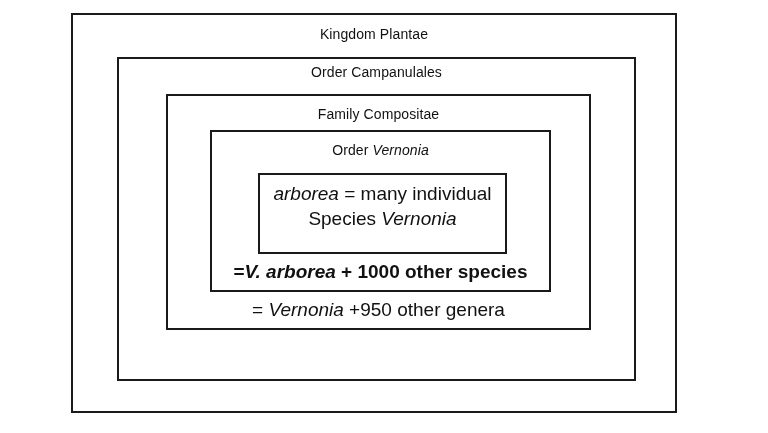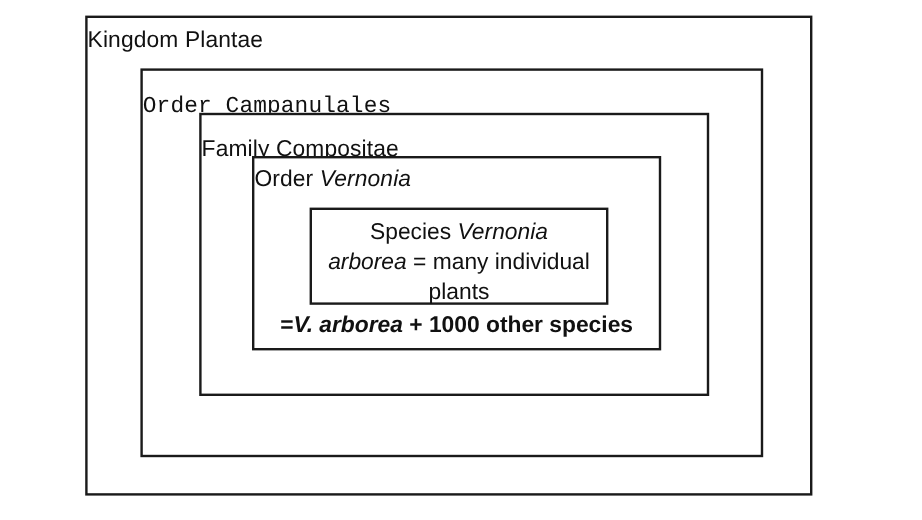--- a/index.html
+++ b/index.html
@@ -60,29 +60,30 @@
   }
   .box-species {
     left: 46px;     
     top: 41px;      
     width: 249px;   
     height: 81px;   
   }
 
   
   .rank-label {
-    font-size: 19px;
+    text-align: center;
+    font-size: 14px;
     line-height: 26px;
     letter-spacing: 0.1px;
     padding-top: 6px;
     white-space: nowrap;
   }
   .rank-label.kingdom { padding-top: 6px; }
-  .rank-label.order   { padding-top: 16px; font-family: Liberation Mono, monospace; }
-  .rank-label.family  { padding-top: 16px; }
+  .rank-label.order   { padding-top: 0; }
+  .rank-label.family  { padding-top: 5px; }
   .rank-label.genus   { padding-top: 5px; }
 
   .species-text {
     text-align: center;
     font-size: 19px;
     line-height: 25px;
     padding: 6px 4px 0 4px;
   }
 
   
@@ -113,28 +114,28 @@
       <div class="rank-label order">Order Campanulales</div>
 
       <div class="box box-family">
         <div class="rank-label family">Family Compositae</div>
 
         <div class="box box-genus">
           <div class="rank-label genus"><span>Order </span><i>Vernonia</i></div>
 
           <div class="box box-species">
             <div class="species-text">
+              <div><i>arborea</i><span> = many individual</span></div>
               <div><span>Species </span><i>Vernonia</i></div>
-              <div><i>arborea</i><span> = many individual</span></div>
-              <div>plants</div>
             </div>
           </div>
 
           <div class="summary-line summary-genus"><span>=</span><i>V. arborea</i><span> + 1000 other species</span></div>
         </div>
 
+        <div class="summary-line summary-family"><span>= </span><i>Vernonia</i><span> +950 other genera</span></div>
       </div>
 
     </div>
 
   </div>
 
 </div>
 
 </body></html>

